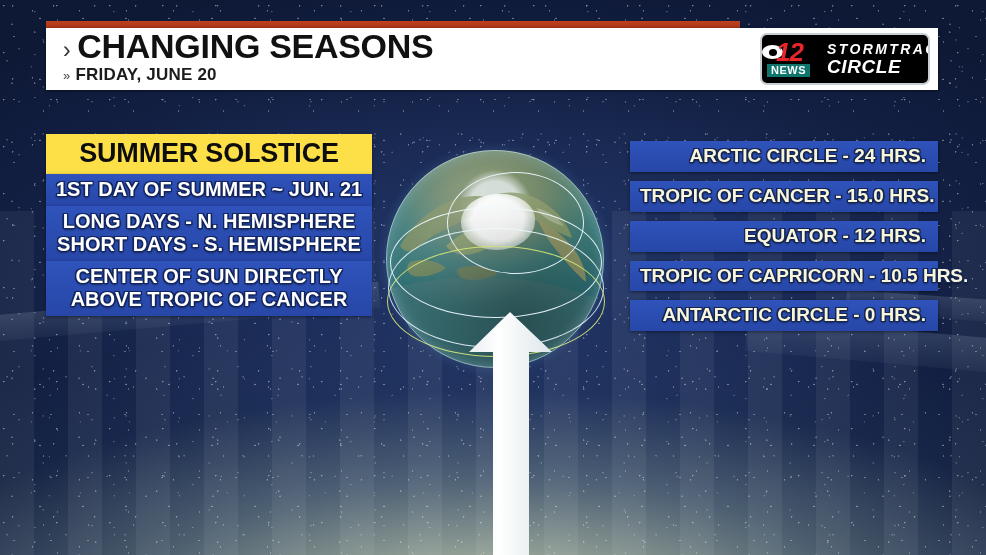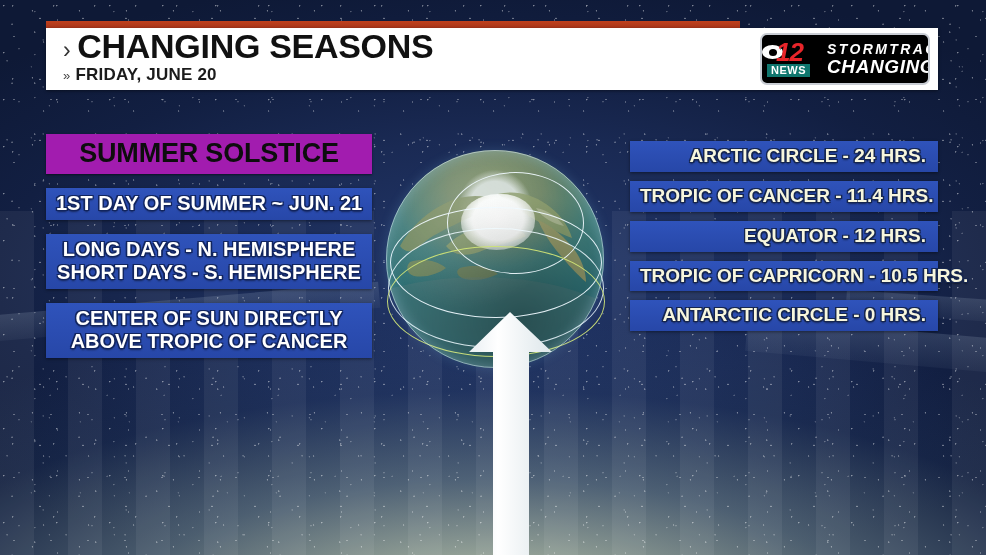--- a/index.html
+++ b/index.html
@@ -210,21 +210,21 @@
 
   
   .panel {
     position: absolute;
     z-index: 5;
   }
   .panel-left  { left: 46px;  top: 134px; width: 326px; }
   .panel-right { left: 618px; top: 132px; width: 320px; }
 
   .panel-header {
-    background: #a21caf;
+    background: #fde047;
     color: #0d0d0d;
     font-size: 27px;
     font-weight: bold;
     letter-spacing: -0.2px;
     text-align: center;
     padding: 4px 8px 5px 8px;
     box-sizing: border-box;
     box-shadow: 0 1px 2px rgba(0,0,0,0.5);
     white-space: nowrap;
   }
@@ -235,21 +235,21 @@
     box-sizing: border-box;
     box-shadow: 0 1px 3px rgba(0,0,0,0.45);
     padding: 4px 10px 5px 10px;
   }
   .row-line {
     font-size: 20px;
     font-weight: bold;
     line-height: 1.15;
     white-space: nowrap;
   }
-  .panel-left .row { margin-top: 14px; text-align: center; }
+  .panel-left .row { text-align: center; }
   .panel-left .row-line {
     color: #ffffff;
     text-shadow:
       -1.4px -1.4px 0 #12255e, 1.4px -1.4px 0 #12255e,
       -1.4px  1.4px 0 #12255e, 1.4px  1.4px 0 #12255e,
        0 2px 2px rgba(0,0,0,.5);
   }
   .panel-right .row { margin-top: 9px; text-align: right; padding-right: 12px; margin-left: 12px; }
   .panel-right .row-line {
     color: #f7f6dd;
@@ -373,21 +373,21 @@
       </div>
 
       <div class="logo-box">
         <div class="logo-cbs">
           <div class="cbs-eye"></div>
           <div class="cbs-12">12</div>
           <div class="cbs-news">NEWS</div>
         </div>
         <div class="logo-text">
           <div class="logo-line1">STORMTRAC</div>
-          <div class="logo-line2">CHANGING</div>
+          <div class="logo-line2">CIRCLE</div>
         </div>
       </div>
     </div>
   </div>
 
   <div class="globe-wrap">
     <div class="globe">
       <svg class="globe-land" viewBox="0 0 218 218">
         <g fill="#7c8d5e" opacity="0.95">
           <path d="M14 96 C24 78, 40 62, 62 52 C78 45, 96 44, 108 50 C100 62, 86 66, 74 72 C60 79, 44 86, 34 96 C28 102, 20 104, 14 96 Z"></path>
@@ -443,21 +443,21 @@
       <div class="row-line">ABOVE TROPIC OF CANCER</div>
     </div>
   </div>
 
   <div class="panel panel-right">
 
     <div class="row">
       <div class="row-line">ARCTIC CIRCLE - 24 HRS.</div>
     </div>
     <div class="row">
-      <div class="row-line">TROPIC OF CANCER - 11.4 HRS.</div>
+      <div class="row-line">TROPIC OF CANCER - 15.0 HRS.</div>
     </div>
     <div class="row">
       <div class="row-line">EQUATOR - 12 HRS.</div>
     </div>
     <div class="row">
       <div class="row-line">TROPIC OF CAPRICORN - 10.5 HRS.</div>
     </div>
     <div class="row">
       <div class="row-line">ANTARCTIC CIRCLE - 0 HRS.</div>
     </div>

